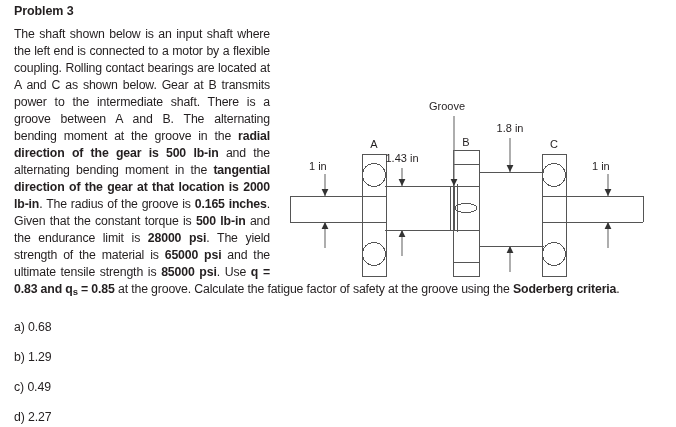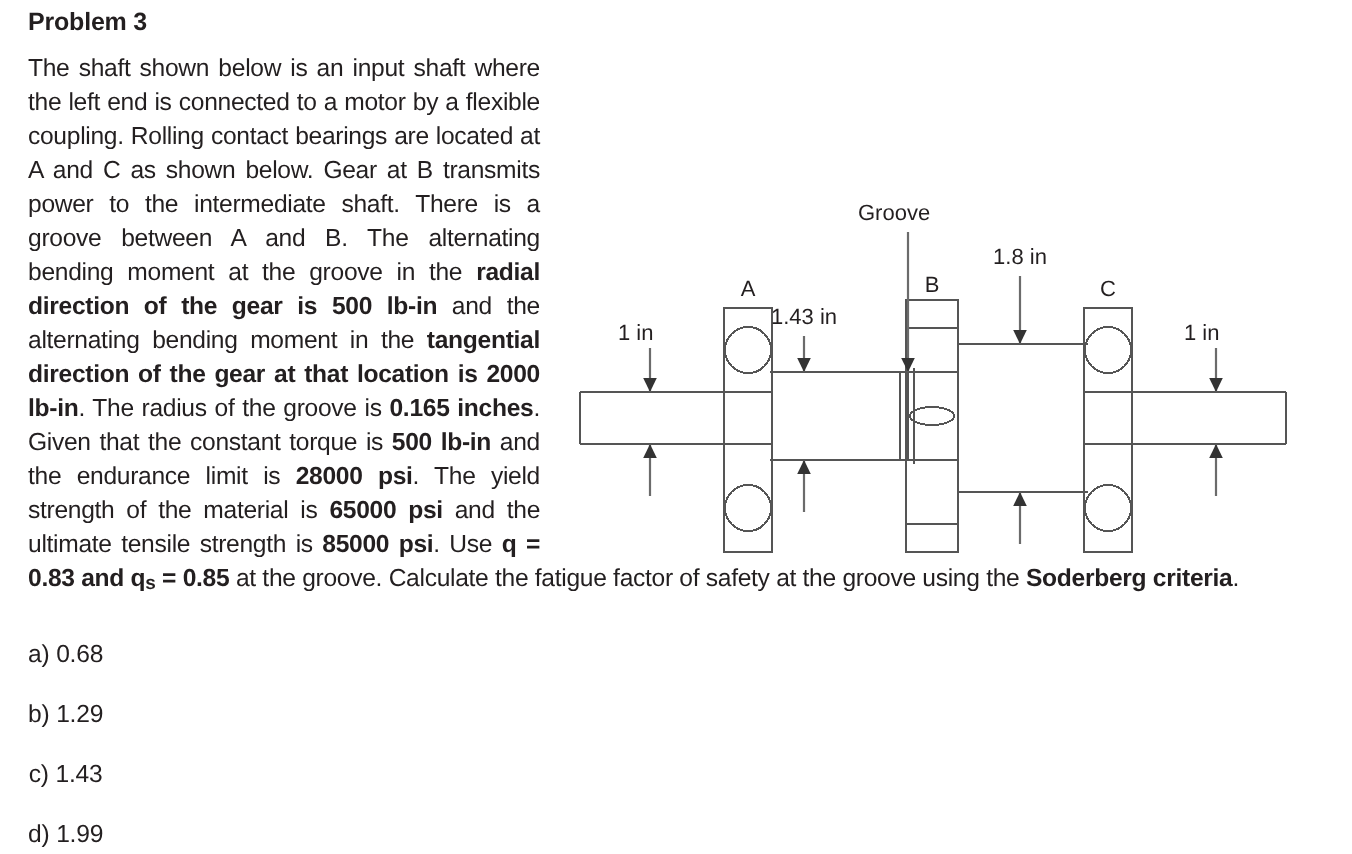--- a/index.html
+++ b/index.html
@@ -50,21 +50,21 @@
     shape-outside: inset(0);
   }
   .answers {
     position: absolute;
     left: 14px;
     top: 312px;
     font-size: 12.3px;
     line-height: 30px;
     letter-spacing: -0.1px;
   }
-  .answers div { white-space: nowrap; text-align: center; }
+  .answers div { white-space: nowrap; }
 
   
   #figure {
     position: absolute;
     left: 282px;
     top: 96px;
     width: 394px;
     height: 190px;
   }
   #figure svg { display: block; }
@@ -90,25 +90,25 @@
     <div>
       <span>a)</span>
       <span>0.68</span>
     </div>
     <div>
       <span>b)</span>
       <span>1.29</span>
     </div>
     <div>
       <span>c)</span>
-      <span>1.43</span>
+      <span>0.49</span>
     </div>
     <div>
       <span>d)</span>
-      <span>1.99</span>
+      <span>2.27</span>
     </div>
   </div>
 
   <div id="figure">
     <svg width="394" height="190" viewBox="0 0 394 190" xmlns="http://www.w3.org/2000/svg">
       <g fill="none" stroke="#555555" stroke-width="1" shape-rendering="crispEdges">
 
         <g>
           <line x1="8" y1="100" x2="84" y2="100"></line>
           <line x1="8" y1="126" x2="84" y2="126"></line>

